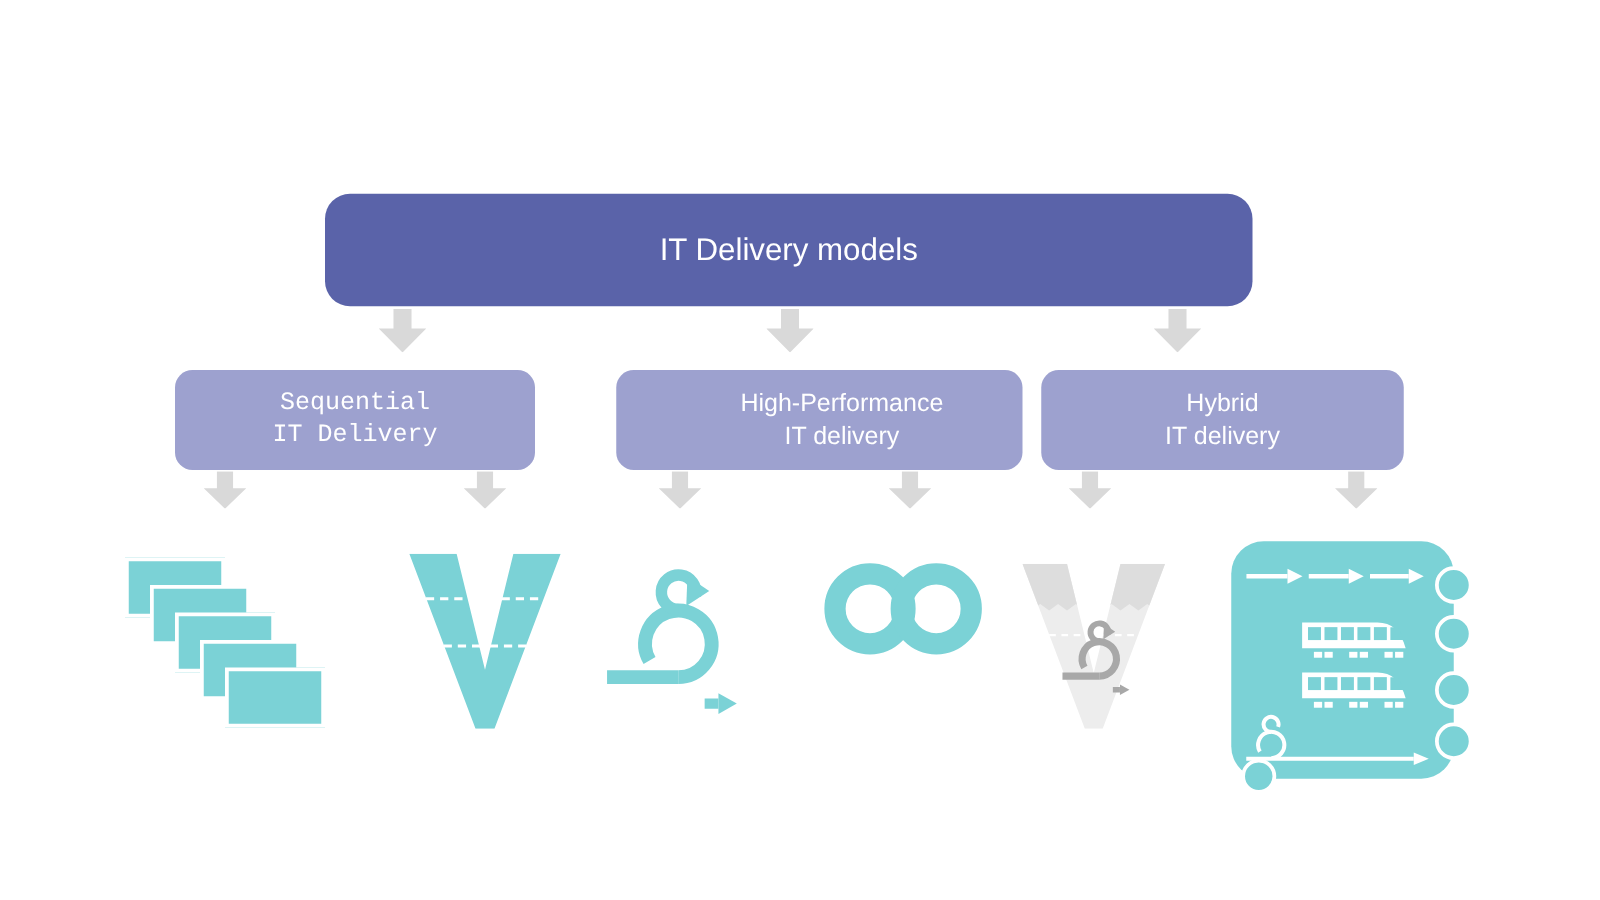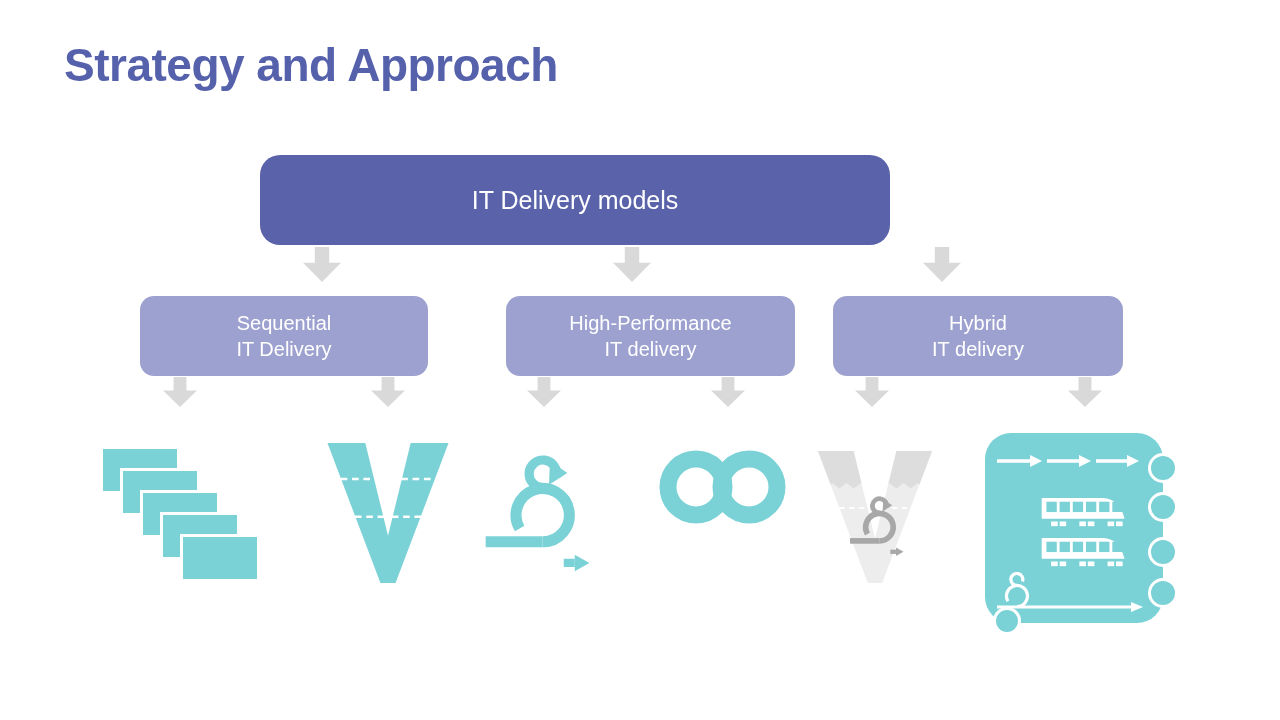--- a/index.html
+++ b/index.html
@@ -6,33 +6,33 @@
   .slide {
     position:relative; width:1280px; height:720px; background:#fff;
     overflow:hidden; font-family:"Liberation Sans", sans-serif;
   }
   .title {
     position:absolute; left:64px; top:38px; margin:0;
     font-size:46px; font-weight:800; letter-spacing:-0.5px;
     color:var(--title);
   }
   .root-box {
-    position:absolute; left:260px; top:155px; width:630px; height:90px;
+    position:absolute; left:260px; top:155px; width:742px; height:90px;
     background:var(--root-box); border-radius:20px;
     display:flex; align-items:center; justify-content:center;
     color:var(--box-text); font-size:25px; font-weight:300;
   }
   .child-box {
     position:absolute; top:296px; height:80px;
     background:var(--child-box); border-radius:14px;
     display:flex; flex-direction:column; align-items:center; justify-content:center;
     color:var(--box-text); font-size:20px; font-weight:300; line-height:26px; text-align:center;
   }
-  .box1 { left:140px; width:288px; }
-  .box2 { left:506px; width:289px; }
+  .box1 { left:140px; width:288px;font-family:Liberation Mono, monospace; }
+  .box2 { left:493px; width:289px;padding-left:36px; }
   .box3 { left:833px; width:290px;align-items:center; }
   .block-arrow {
     position:absolute; background:var(--arrow);
     clip-path:polygon(31% 0, 69% 0, 69% 45%, 100% 45%, 50% 100%, 0 45%, 31% 45%);
   }
   .big-arrow   { width:38px; height:35px; top:247px; }
   .small-arrow { width:34px; height:30px; top:377px; }
   .icon { position:absolute; }
   .teal-icon { color:var(--teal); }
   .gray-icon { color:var(--hybrid-scrum); }
@@ -48,21 +48,20 @@
     position:absolute; box-sizing:border-box; border-radius:50%;
     background:var(--teal); border:3px solid #fff;
   }
   .safe-el { position:absolute; }
 </style>
 </head>
 <body>
 
 <div class="slide">
 
-  <h1 class="title">Strategy and Approach</h1>
 
   <div class="root-box">
     <span>IT Delivery models</span>
   </div>
 
   <div class="block-arrow big-arrow" style="left:303px"></div>
   <div class="block-arrow big-arrow" style="left:613px"></div>
   <div class="block-arrow big-arrow" style="left:923px"></div>
 
   <div class="child-box box1">

